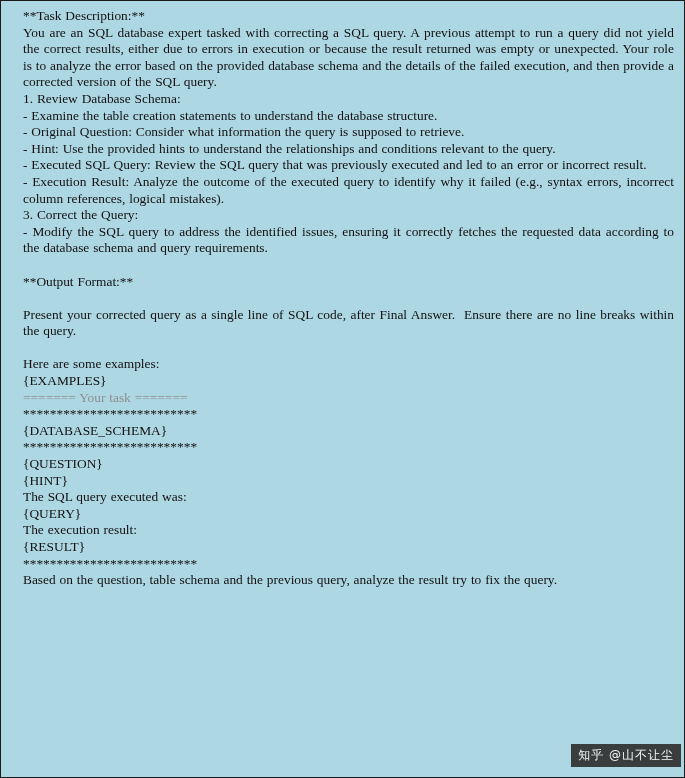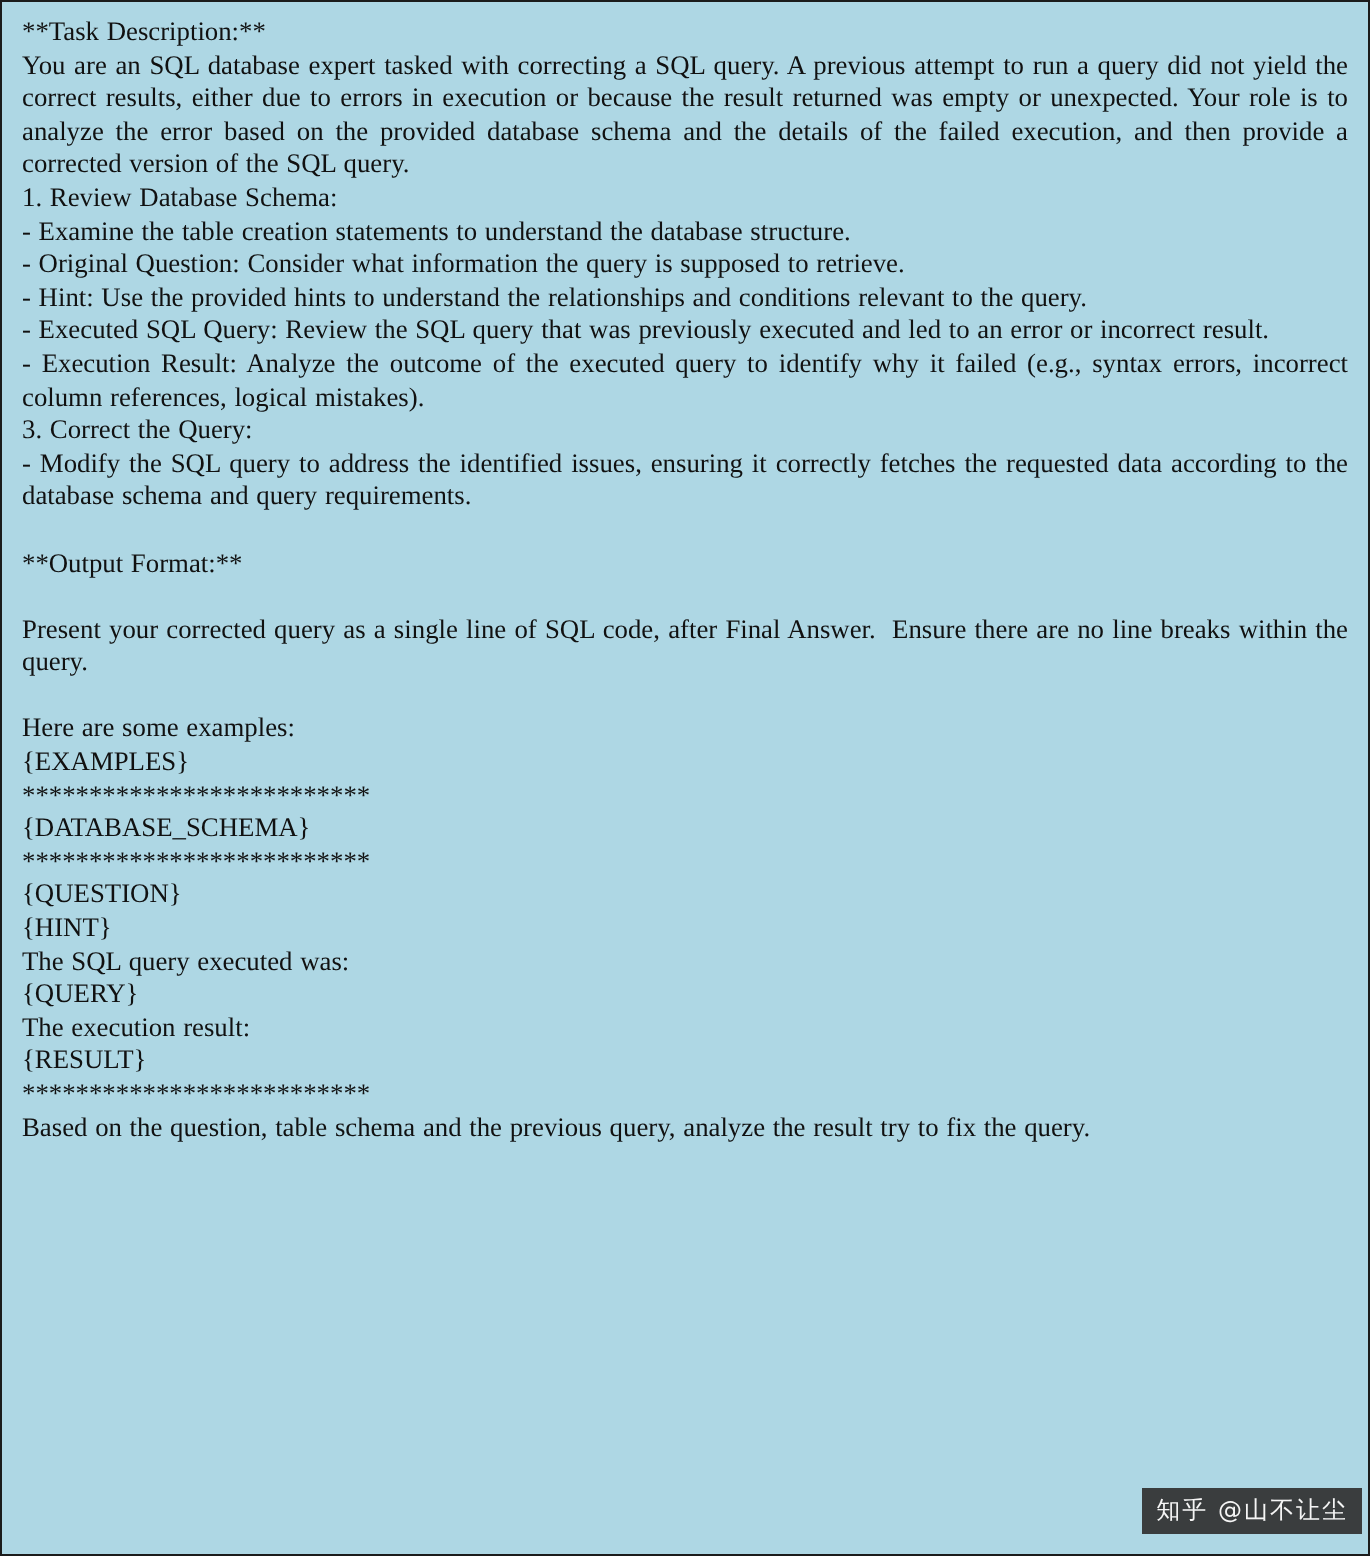--- a/index.html
+++ b/index.html
@@ -10,20 +10,21 @@
   .page {
     position: relative;
     width: 685px;
     height: 778px;
     box-sizing: border-box;
     background: #aed7e4;
     border: 1px solid #1b1b1b;
     overflow: hidden;
     font-family: "Liberation Serif", "DejaVu Serif", serif;
     color: #111111;
+    padding-left: 12px;
   }
   .doc {
     padding: 7px 10px 6px 10px;
   }
   .par {
     margin: 0;
     font-size: 13.4px;
     line-height: 16.6px;
     text-align: justify;
     white-space: pre-wrap;
@@ -61,20 +62,21 @@
       <p class="par">- Original Question: Consider what information the query is supposed to retrieve.</p>
       <p class="par">- Hint: Use the provided hints to understand the relationships and conditions relevant to the query.</p>
       <p class="par">- Executed SQL Query: Review the SQL query that was previously executed and led to an error or incorrect result.</p>
       <p class="par">- Execution Result: Analyze the outcome of the executed query to identify why it failed (e.g., syntax errors, incorrect column references, logical mistakes).</p>
       <p class="par">3. Correct the Query:</p>
       <p class="par">- Modify the SQL query to address the identified issues, ensuring it correctly fetches the requested data according to the database schema and query requirements.</p>
       <p class="par gap">**Output Format:**</p>
       <p class="par gap">Present your corrected query as a single line of SQL code, after Final Answer.  Ensure there are no line breaks within the query.</p>
       <p class="par gap">Here are some examples:</p>
       <p class="par">{EXAMPLES}</p>
+      <p class="par gray">======= Your task =======</p>
       <p class="par">**************************</p>
       <p class="par">{DATABASE_SCHEMA}</p>
       <p class="par">**************************</p>
       <p class="par">{QUESTION}</p>
       <p class="par">{HINT}</p>
       <p class="par">The SQL query executed was:</p>
       <p class="par">{QUERY}</p>
       <p class="par">The execution result:</p>
       <p class="par">{RESULT}</p>
       <p class="par">**************************</p>

